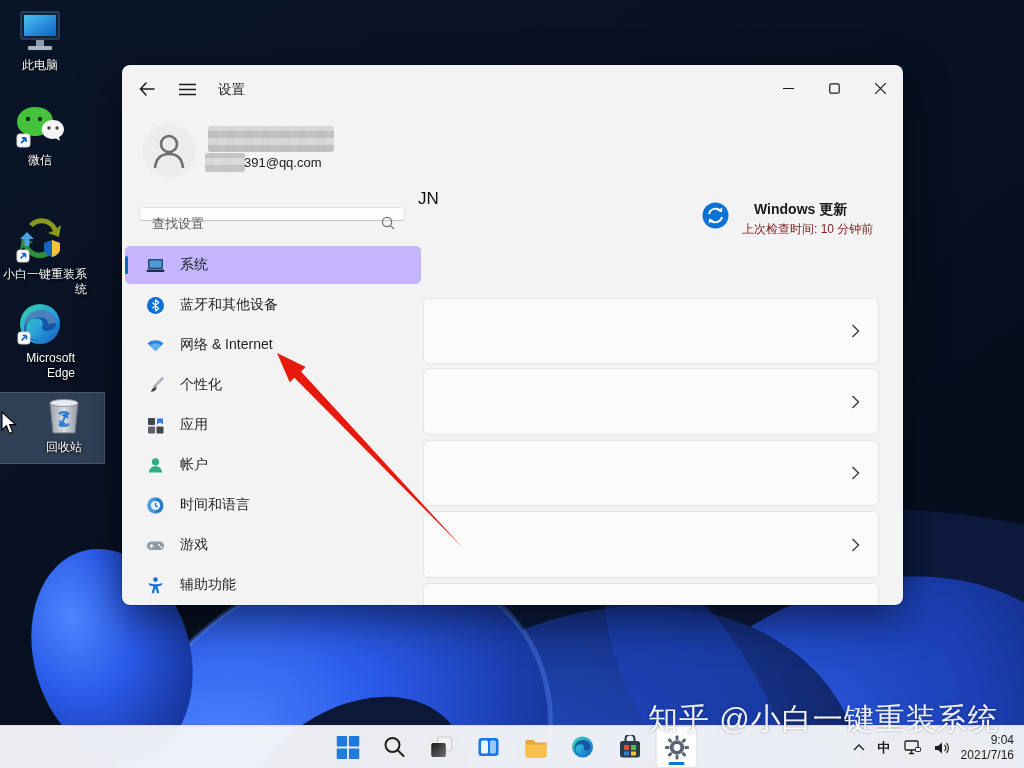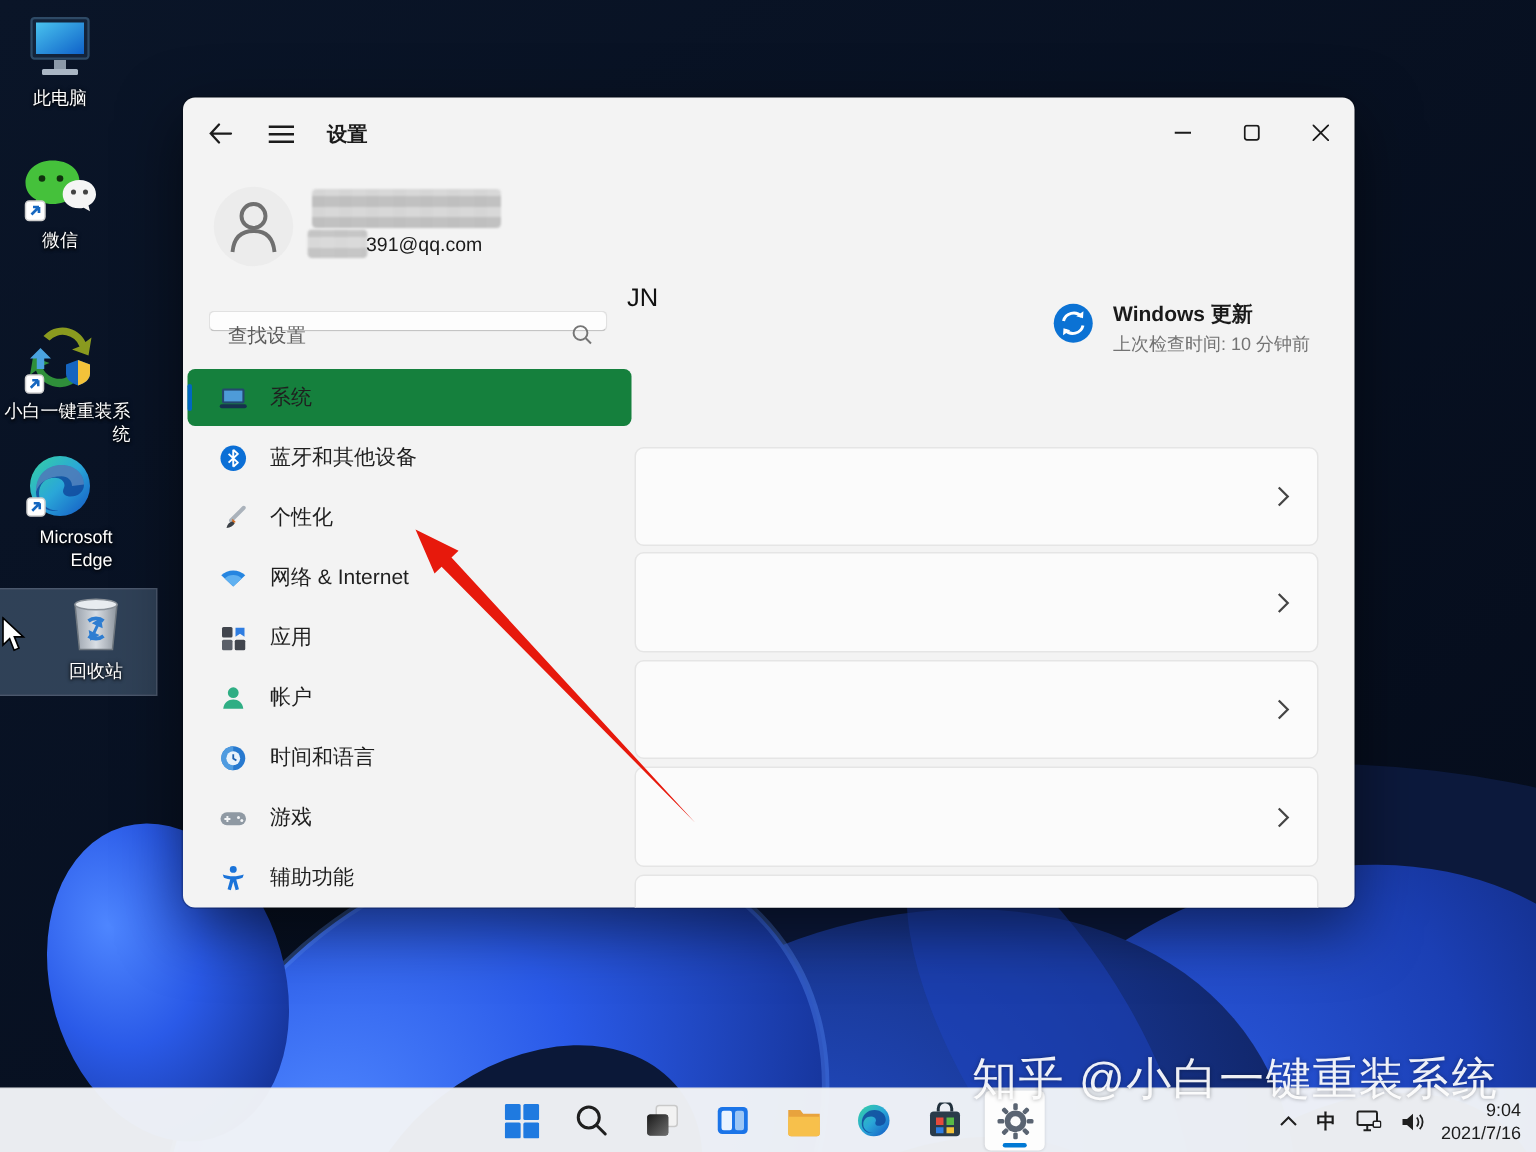--- a/index.html
+++ b/index.html
@@ -23,52 +23,52 @@
   .desk-cell svg{margin:0 auto;}
   .desk-cell.selected{background:rgba(150,185,220,.28);outline:1px solid rgba(200,220,245,.35);padding-left:24px;}
 
   
   #win{
     left:122px;top:65px;width:781px;height:540px;background:#f3f3f3;
     border-radius:8px;box-shadow:0 14px 42px rgba(0,0,0,.5),0 0 0 1px rgba(0,0,0,.18);
     overflow:hidden;z-index:3;
   }
   .cap-btn{position:absolute;top:8px;width:46px;height:30px;display:flex;align-items:center;justify-content:center;}
-  #title{left:96px;top:16px;font-size:13.5px;color:#1b1b1b;font-weight:bold;}
+  #title{left:96px;top:16px;font-size:13.5px;color:#1b1b1b;}
   .mosaic{
     background:
       repeating-linear-gradient(0deg,rgba(190,190,190,.9) 0 7px,rgba(215,215,215,.9) 7px 14px),
       repeating-linear-gradient(90deg,#c9c9c9 0 9px,#e3e3e3 9px 18px);
     border-radius:3px;filter:blur(.6px);
   }
   #search{
     left:17px;top:142px;width:266px;height:14px;background:#fdfdfd;
     border:1px solid #e1e1e1;border-bottom-color:#c4c4c4;border-radius:4px;box-sizing:border-box;
   }
   #search input{
     position:absolute;left:10px;top:1px;width:220px;height:26px;border:none;outline:none;
     background:transparent;font-size:13px;color:#333;font-family:inherit;
   }
   #search input::placeholder{color:#5c5c5c;opacity:1;}
   #nav{left:3px;top:181px;width:296px;}
   .nav-item{
     position:relative;height:38px;margin-bottom:2px;border-radius:5px;
     display:flex;align-items:center;padding-left:21px;box-sizing:border-box;cursor:default;
   }
-  .nav-item.sel{background:#15803d;}
+  .nav-item.sel{background:#c4b5fd;}
   .nav-item.sel::before{
     content:"";position:absolute;left:0;top:10px;width:3px;height:18px;border-radius:2px;background:#0067c0;
   }
   .nav-item .nico{width:19px;height:19px;margin-right:15px;flex:none;}
   .nav-item .nlabel{font-size:14px;color:#1f1f1f;white-space:nowrap;}
 
   #heading-frag{left:296px;top:124px;font-size:17px;font-weight:normal;color:#111;}
   #update-block{left:580px;top:134px;width:190px;cursor:default;}
-  #update-title{position:absolute;left:40px;top:2px;font-size:14px;font-weight:bold;color:#1a1a1a;white-space:nowrap;}
-  #update-sub{position:absolute;left:40px;top:22px;font-size:12px;color:#737373;white-space:nowrap;}
+  #update-title{position:absolute;left:52px;top:2px;font-size:14px;font-weight:bold;color:#1a1a1a;white-space:nowrap;}
+  #update-sub{position:absolute;left:40px;top:22px;font-size:12px;color:#7f1d1d;white-space:nowrap;}
 
   .row{
     position:absolute;left:301px;width:456px;background:#fbfbfb;
     border:1px solid #e5e5e5;border-radius:6px;box-sizing:border-box;
   }
   .row .chev{position:absolute;right:18px;top:50%;transform:translateY(-50%);}
 
   
   #arrow-layer{left:0;top:0;width:1024px;height:768px;z-index:6;pointer-events:none;}
 
@@ -276,33 +276,33 @@
     <div class="nav-item">
       <svg class="nico" viewBox="0 0 19 19">
         <circle cx="9.5" cy="9.5" r="8.5" fill="#0b6fd6"></circle>
         <path d="M9.5 3.8 V15.2 M9.5 3.8 L12.6 6.6 L6.4 12.4 M9.5 15.2 L12.6 12.4 L6.4 6.6" stroke="#fff" stroke-width="1.3" fill="none" stroke-linejoin="round"></path>
       </svg>
       <span class="nlabel">蓝牙和其他设备</span>
     </div>
 
     <div class="nav-item">
       <svg class="nico" viewBox="0 0 19 19">
+        <path d="M9.5 15 L1.5 7.5 A11.5 11.5 0 0 1 17.5 7.5 Z" fill="#2585e0"></path>
+        <path d="M9.5 15 L3.8 9.6 A8.2 8.2 0 0 1 15.2 9.6 Z" fill="#5fb0f0"></path>
+      </svg>
+      <span class="nlabel">网络 &amp; Internet</span>
+    </div>
+
+    <div class="nav-item">
+      <svg class="nico" viewBox="0 0 19 19">
         <path d="M16.5 2.5 L8 11" stroke="#aab2bb" stroke-width="2.6" stroke-linecap="round"></path>
         <path d="M9 9.8 L11.2 12 L8.5 13.4 Z" fill="#d2691e"></path>
         <path d="M8.8 11.6 C7 12 5.5 13.5 5 16 c2.5-.2 4.5-1.5 5.5-3.2 Z" fill="#3a3f45"></path>
       </svg>
       <span class="nlabel">个性化</span>
-    </div>
-
-    <div class="nav-item">
-      <svg class="nico" viewBox="0 0 19 19">
-        <path d="M9.5 15 L1.5 7.5 A11.5 11.5 0 0 1 17.5 7.5 Z" fill="#2585e0"></path>
-        <path d="M9.5 15 L3.8 9.6 A8.2 8.2 0 0 1 15.2 9.6 Z" fill="#5fb0f0"></path>
-      </svg>
-      <span class="nlabel">网络 &amp; Internet</span>
     </div>
 
     <div class="nav-item">
       <svg class="nico" viewBox="0 0 19 19">
         <rect x="2" y="2" width="7" height="7" rx="1" fill="#41454d"></rect>
         <rect x="2" y="10.5" width="7" height="7" rx="1" fill="#5a5f68"></rect>
         <rect x="10.5" y="10.5" width="7" height="7" rx="1" fill="#41454d"></rect>
         <path d="M11 2.5 h6 v6 l-3-2 -3 2 Z" fill="#2f7de1"></path>
       </svg>
       <span class="nlabel">应用</span>

